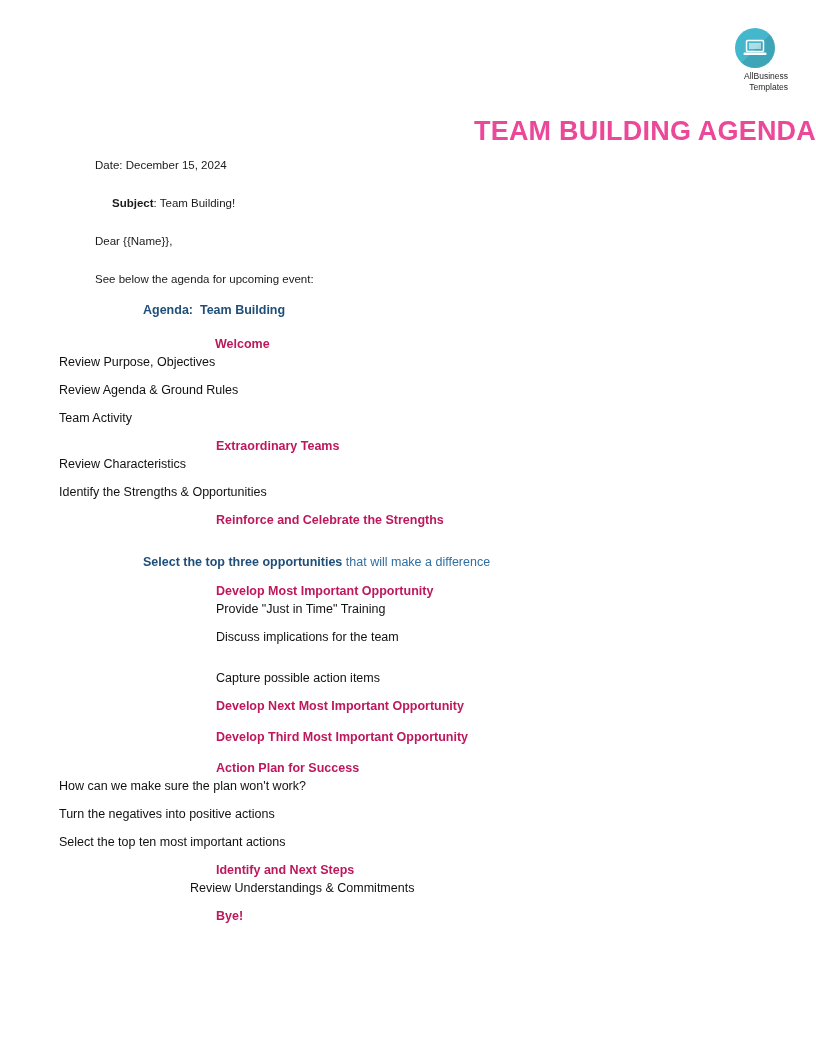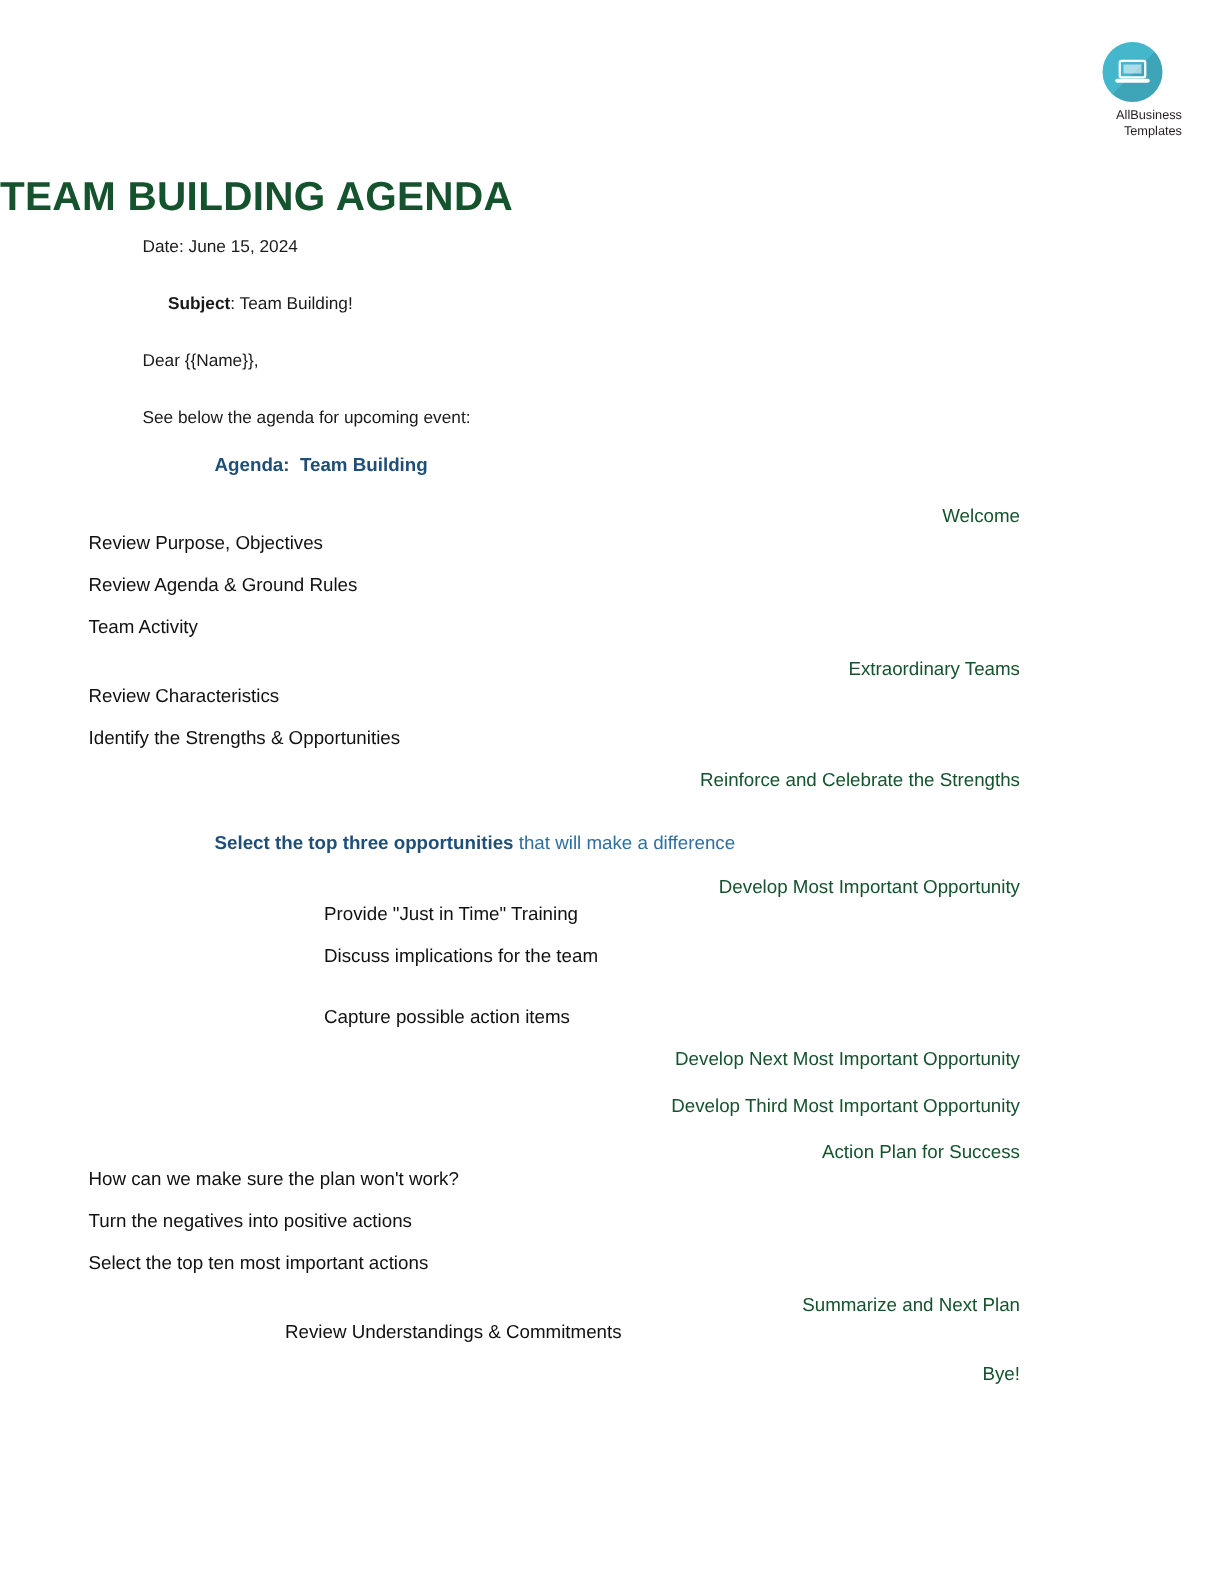--- a/index.html
+++ b/index.html
@@ -53,25 +53,25 @@
     color: #231f20;
     font-family: "Liberation Sans", sans-serif;
   }
 
   
   .doc-title {
     position: absolute;
     top: 116px;
     left: 0;
     width: 816px;
-    text-align: left;
+    text-align: right;
     font-size: 27px;
     font-weight: bold;
     letter-spacing: 0.2px;
-    color: #14532d;
+    color: #ec4899;
   }
 
   
   .letter {
     position: absolute;
     left: 95px;
     top: 158px;
     width: 620px;
     font-size: 11.5px;
     color: #1a1a1a;
@@ -99,23 +99,22 @@
   .ind-142 { padding-left: 59px; }
   .ind-190 { padding-left: 190px; }
   .ind-215 { padding-left: 215px; }
   .ind-216 { padding-left: 216px; }
 
   .blue-dark {
     color: #1f4e79;
     font-weight: bold;
   }
   .blue-mid {
-    color: #14532d;
-    font-weight: normal;
-    text-align: right;
+    color: #be185d;
+    font-weight: bold;
   }
   .blue-head-rest {
     color: #2f6f9f;
     font-weight: normal;
   }
   .plain {
     color: #111111;
   }
 
   .sp-3  { height: 3px; }
@@ -139,21 +138,21 @@
   </div>
   <div class="logo-text">
     <div>AllBusiness</div>
     <div>Templates</div>
   </div>
 </div>
 
 <div class="doc-title">TEAM BUILDING AGENDA</div>
 
 <div class="letter">
-  <div class="line">Date: June 15, 2024</div>
+  <div class="line">Date: December 15, 2024</div>
   <div class="line"><b>Subject</b><span>: Team Building!</span></div>
   <div class="line">Dear {{Name}},</div>
   <div class="line">See below the agenda for upcoming event:</div>
 </div>
 
 <div class="agenda">
 
   <div class="row ind-143"><span class="blue-dark">Agenda:</span><span class="blue-dark">  </span><span class="blue-dark">Team Building</span></div>
 
   <div class="sp-19"></div>
@@ -194,19 +193,19 @@
   <div class="sp-16"></div>
   <div class="row ind-216 blue-mid">Action Plan for Success</div>
   <div class="sp-3"></div>
   <div class="row ind-142 plain">How can we make sure the plan won't work?</div>
   <div class="sp-13"></div>
   <div class="row ind-142 plain">Turn the negatives into positive actions</div>
   <div class="sp-13"></div>
   <div class="row ind-142 plain">Select the top ten most important actions</div>
 
   <div class="sp-13"></div>
-  <div class="row ind-216 blue-mid">Summarize and Next Plan</div>
+  <div class="row ind-216 blue-mid">Identify and Next Steps</div>
   <div class="sp-3"></div>
   <div class="row ind-190 plain">Review Understandings &amp; Commitments</div>
   <div class="sp-13"></div>
   <div class="row ind-216 blue-mid">Bye!</div>
 
 </div>
 
 </body></html>

